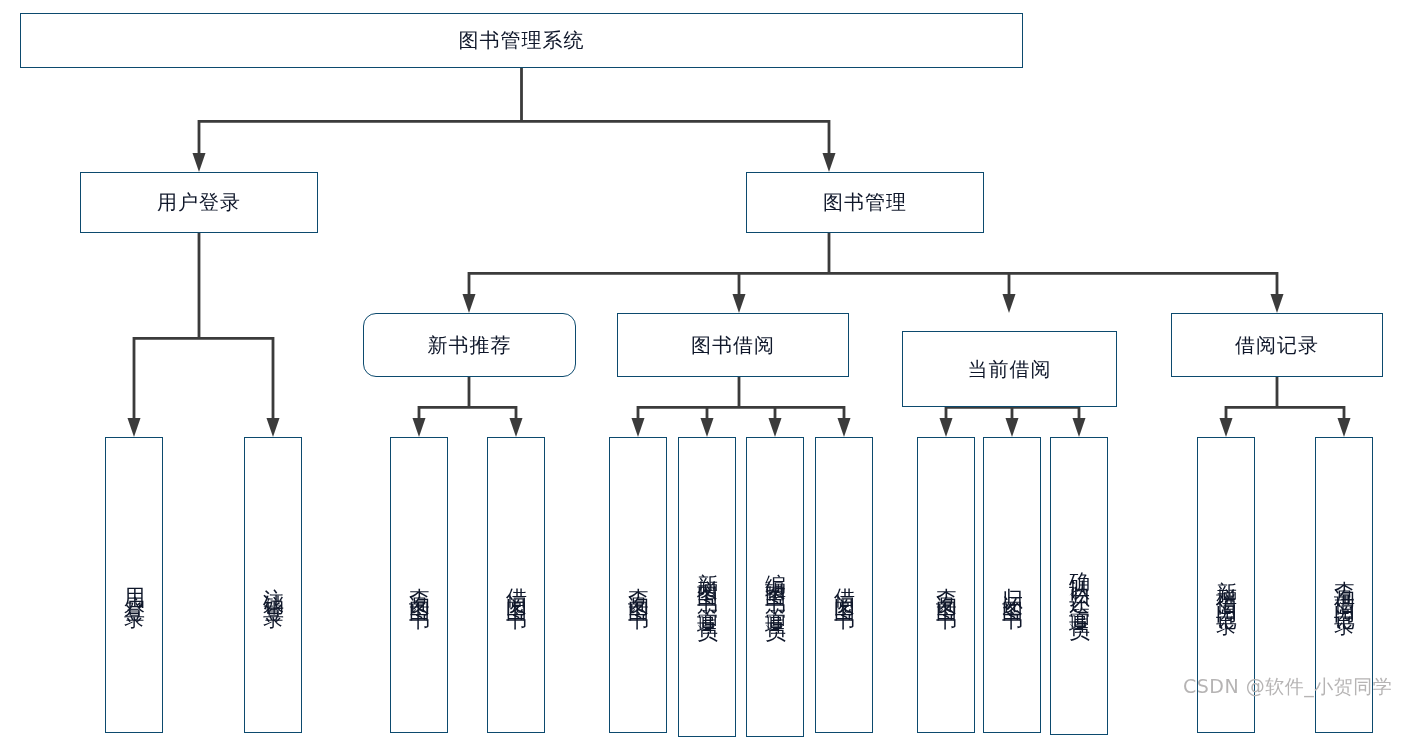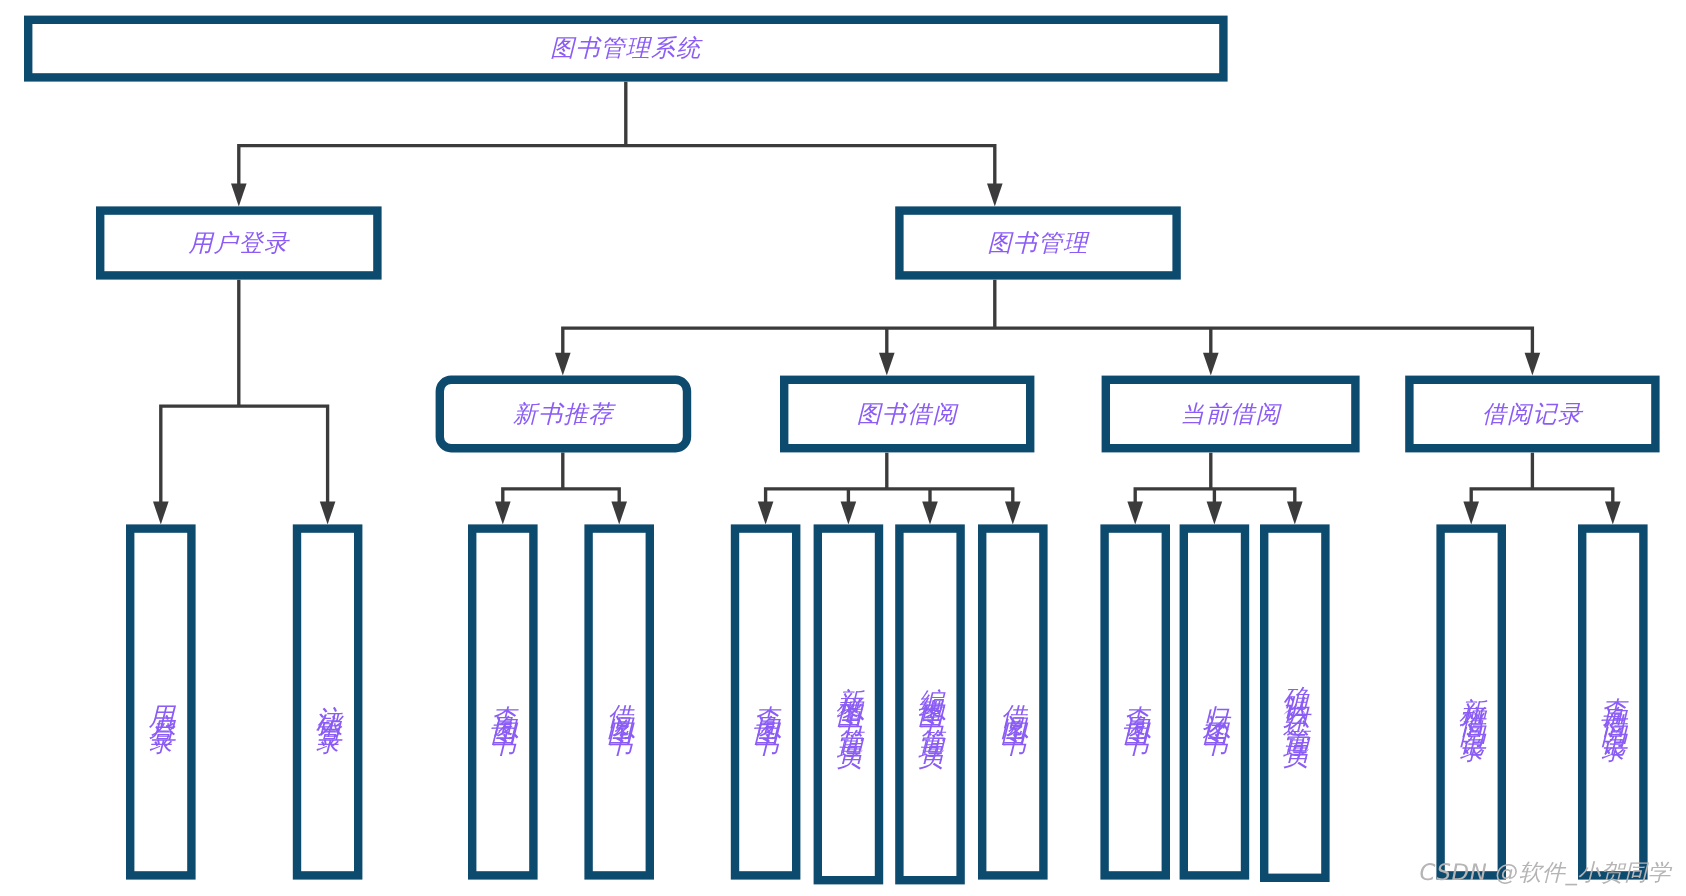--- a/index.html
+++ b/index.html
@@ -19,51 +19,49 @@
     position: absolute;
     left: 0;
     top: 0;
     width: 1405px;
     height: 747px;
     z-index: 1;
   }
   .node {
     position: absolute;
     background: #ffffff;
-    border: 7px solid #0c4a6e;
+    border: 1px solid #0c4a6e;
     box-sizing: border-box;
     display: flex;
     align-items: center;
     justify-content: center;
-    color: #8b5cf6;
+    color: #0f172a;
     z-index: 2;
-    font-style: italic;
   }
   .node.h {
     font-size: 20px;
     letter-spacing: 1px;
     white-space: nowrap;
   }
   .node.v {
     writing-mode: vertical-rl;
     text-orientation: mixed;
     font-size: 21px;
     letter-spacing: 7px;
     line-height: 1;
   }
   .watermark {
     position: absolute;
     left: 1183px;
-    top: 714px;
+    top: 674px;
     font-size: 19px;
     color: #b6b4b4;
     letter-spacing: 0.5px;
     white-space: nowrap;
     z-index: 3;
-    font-style: italic;
   }
 </style>
 </head>
 <body>
 
 <div class="canvas">
 
   <svg id="connector-svg" class="connector-layer" viewBox="0 0 1405 747" xmlns="http://www.w3.org/2000/svg">
     <path fill="none" stroke="#3b3b3b" stroke-width="2.8" d="M521.5 68 V121
              M199 121.4 H829
@@ -106,22 +104,22 @@
       <polygon points="1219.5,418 1232.5,418 1226,437" fill="#3b3b3b"></polygon>
       <polygon points="1337.5,418 1350.5,418 1344,437" fill="#3b3b3b"></polygon>
     </svg>
 
   <div class="node h" style="left:20px; top:13px; width:1003px; height:55px;">图书管理系统</div>
 
   <div class="node h" style="left:80px; top:172px; width:238px; height:61px;">用户登录</div>
   <div class="node h" style="left:746px; top:172px; width:238px; height:61px;">图书管理</div>
 
   <div class="node h" style="left:363px; top:313px; width:213px; height:64px;border-radius:13px;">新书推荐</div>
-  <div class="node h" style="left:650px; top:313px; width:212px; height:64px;">图书借阅</div>
-  <div class="node h" style="left:902px; top:313px; width:215px; height:64px;margin-left:16px;">当前借阅</div>
+  <div class="node h" style="left:617px; top:313px; width:232px; height:64px;">图书借阅</div>
+  <div class="node h" style="left:902px; top:331px; width:215px; height:76px;">当前借阅</div>
   <div class="node h" style="left:1171px; top:313px; width:212px; height:64px;">借阅记录</div>
 
   <div class="node v" style="left:105px; top:437px; width:58px; height:296px;">用户登录</div>
   <div class="node v" style="left:244px; top:437px; width:58px; height:296px;">注销登录</div>
 
   <div class="node v" style="left:390px; top:437px; width:58px; height:296px;">查询图书</div>
   <div class="node v" style="left:487px; top:437px; width:58px; height:296px;">借阅图书</div>
 
   <div class="node v" style="left:609px; top:437px; width:58px; height:296px;">查询图书</div>
   <div class="node v" style="left:678px; top:437px; width:58px; height:300px;">新增图书（管理员）</div>

